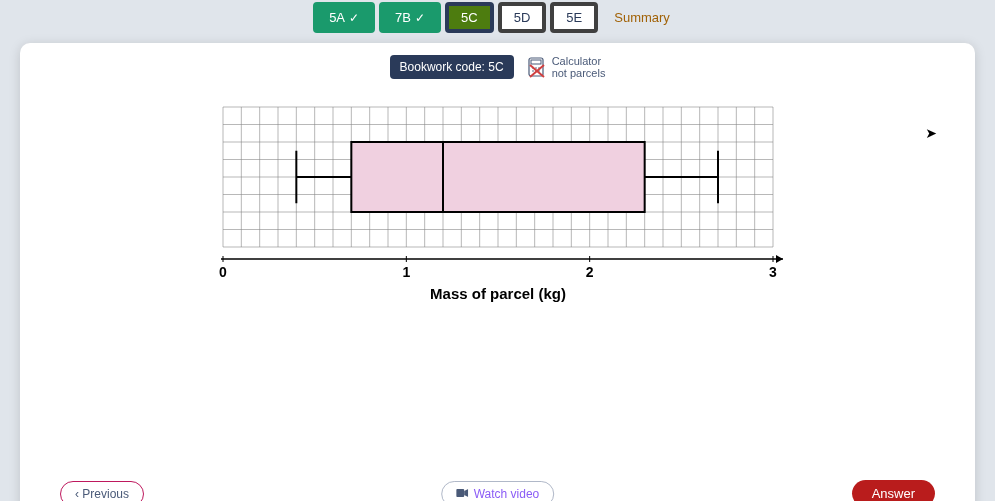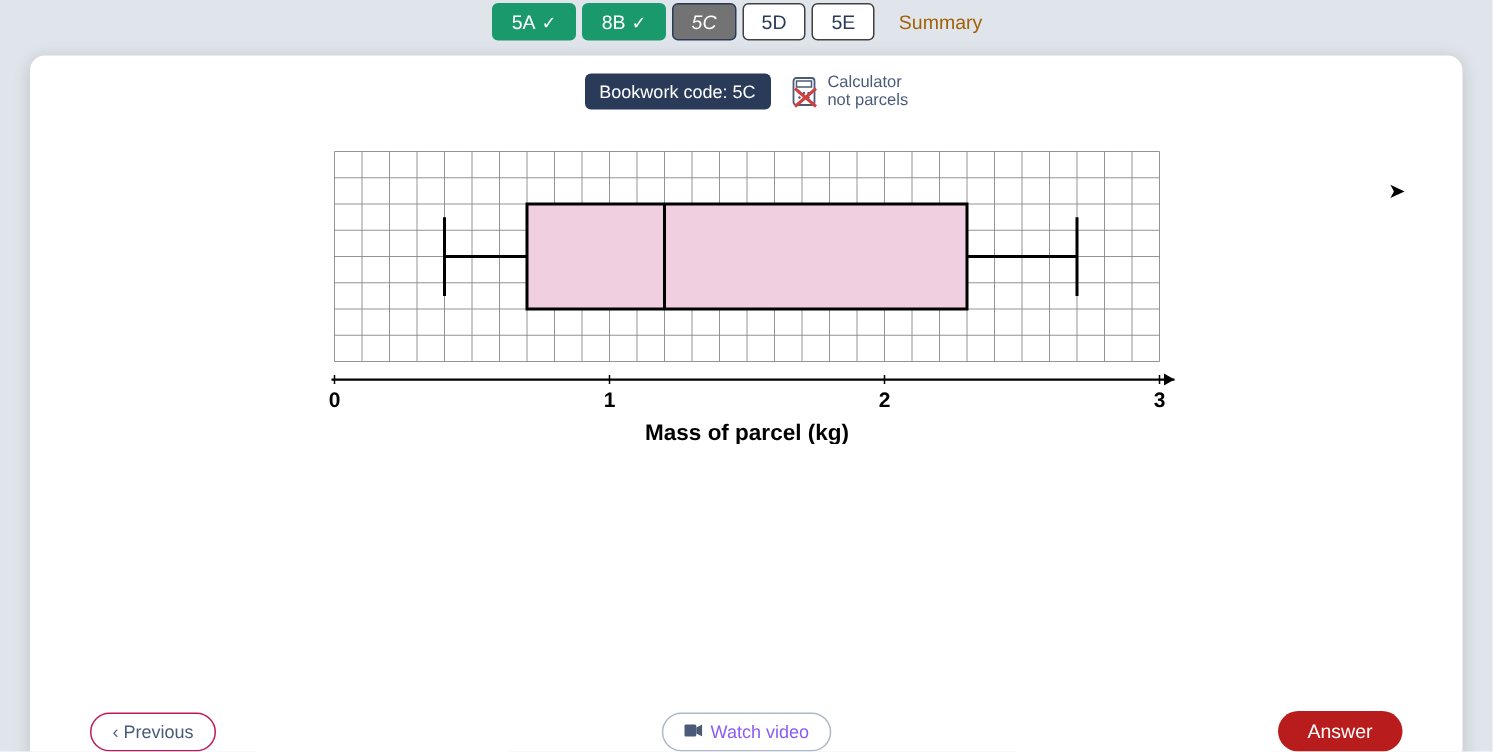--- a/index.html
+++ b/index.html
@@ -21,24 +21,24 @@
     padding: 4px 12px;
     font-size: 13px;
     font-weight: 500;
     border-radius: 4px;
     cursor: pointer;
     display: flex;
     align-items: center;
     gap: 4px;
     color: #2a3a59;
     background: #fff;
-    border: 1px solid #404040;
+    border: 4px solid #404040;
   }
   .tab.done { background: #1a9a6c; color: #fff; border-color: #1a9a6c; }
-  .tab.active { background: #737373; color: #fff; border-color: #2a3a59; font-style: italic; }
+  .tab.active { background: #4d7c0f; color: #fff; border-color: #2a3a59; }
   .tab.summary { background: transparent; border: none; color: #a16207; }
   .check { font-size: 12px; }
   .card {
     background: #fff;
     margin: 10px 20px 0 20px;
     border-radius: 10px;
     box-shadow: 0 2px 12px rgba(0,0,0,0.15);
     padding: 12px 40px 12px 40px;
     position: relative;
     height: 476px;
@@ -130,21 +130,21 @@
 </style>
 </head>
 <body>
 
 <div class="tab-bar">
   <div class="tab done">
     <span>5A</span>
     <span class="check">✓</span>
   </div>
   <div class="tab done">
-    <span>8B</span>
+    <span>7B</span>
     <span class="check">✓</span>
   </div>
   <div class="tab active">
     <span>5C</span>
   </div>
   <div class="tab">
     <span>5D</span>
   </div>
   <div class="tab">
     <span>5E</span>

